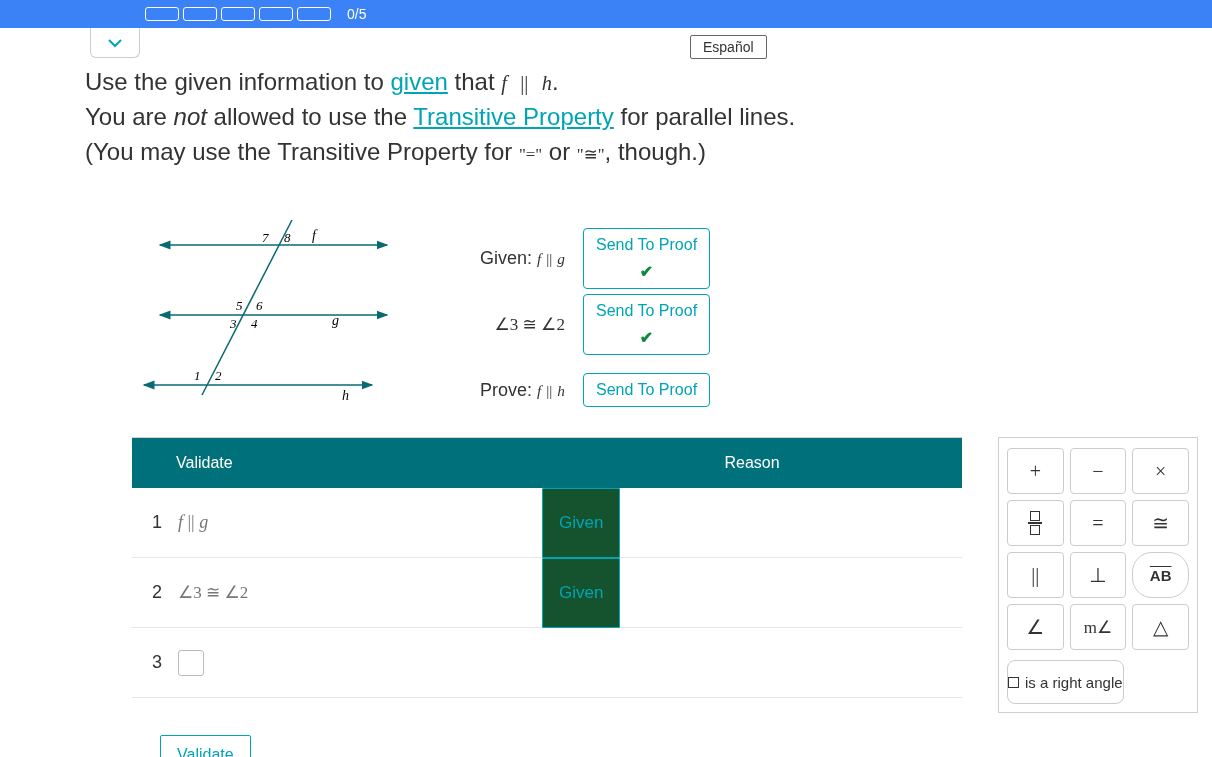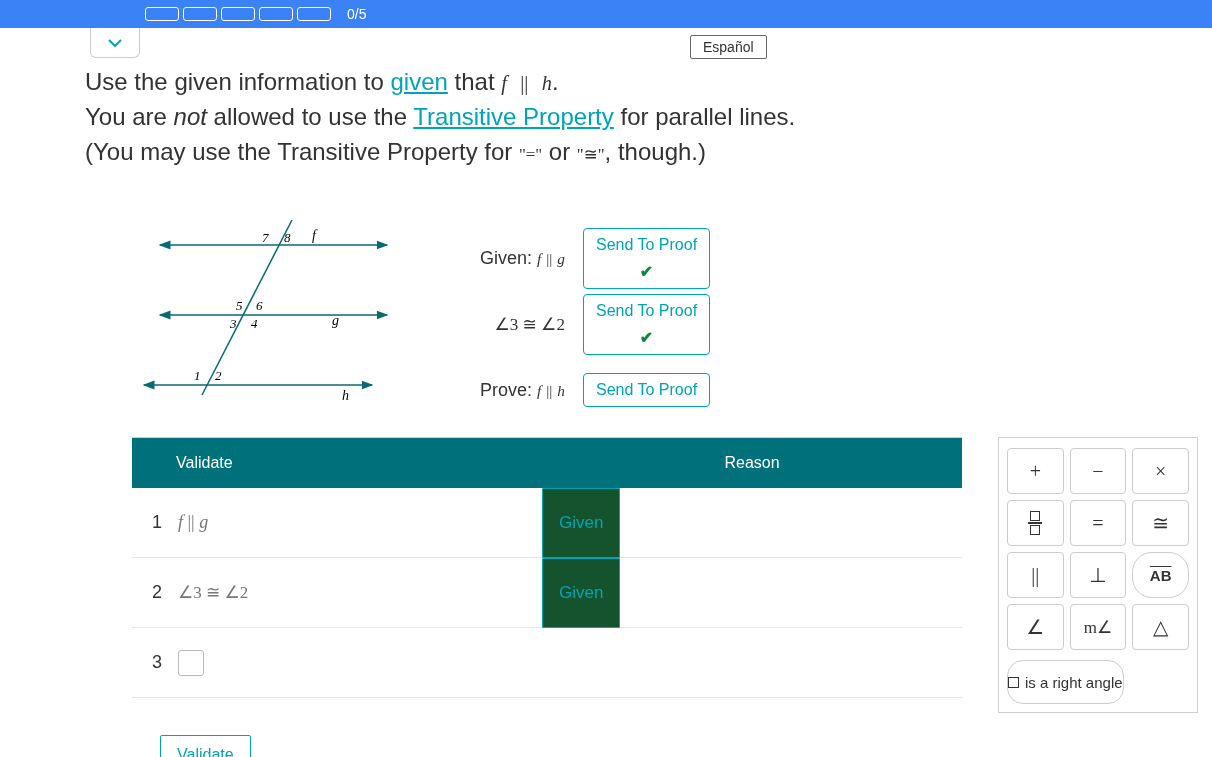--- a/index.html
+++ b/index.html
@@ -212,21 +212,21 @@
   .pal-btn.overline { font-size: 15px; font-family: Arial; font-weight: bold; border-radius: 20px; }
   .pal-btn.overline .ov { text-decoration: overline; }
   .pal-btn .frac {
     display: flex; flex-direction: column; align-items: center; gap: 1px;
   }
   .pal-btn .frac .sq { width: 10px; height: 10px; border: 1.5px solid #333; }
   .pal-btn .frac .bar { width: 14px; height: 1.5px; background: #333; }
   .pal-wide {
     height: 44px;
     border: 1px solid #ccc;
-    border-radius: 16px;
+    border-radius: 8px;
     background: #fff;
     color: #333;
     font-size: 15px;
     display: flex;
     align-items: center;
     justify-content: center;
     cursor: pointer;
     margin: 0 8px 8px 8px;
     gap: 6px;
   }

